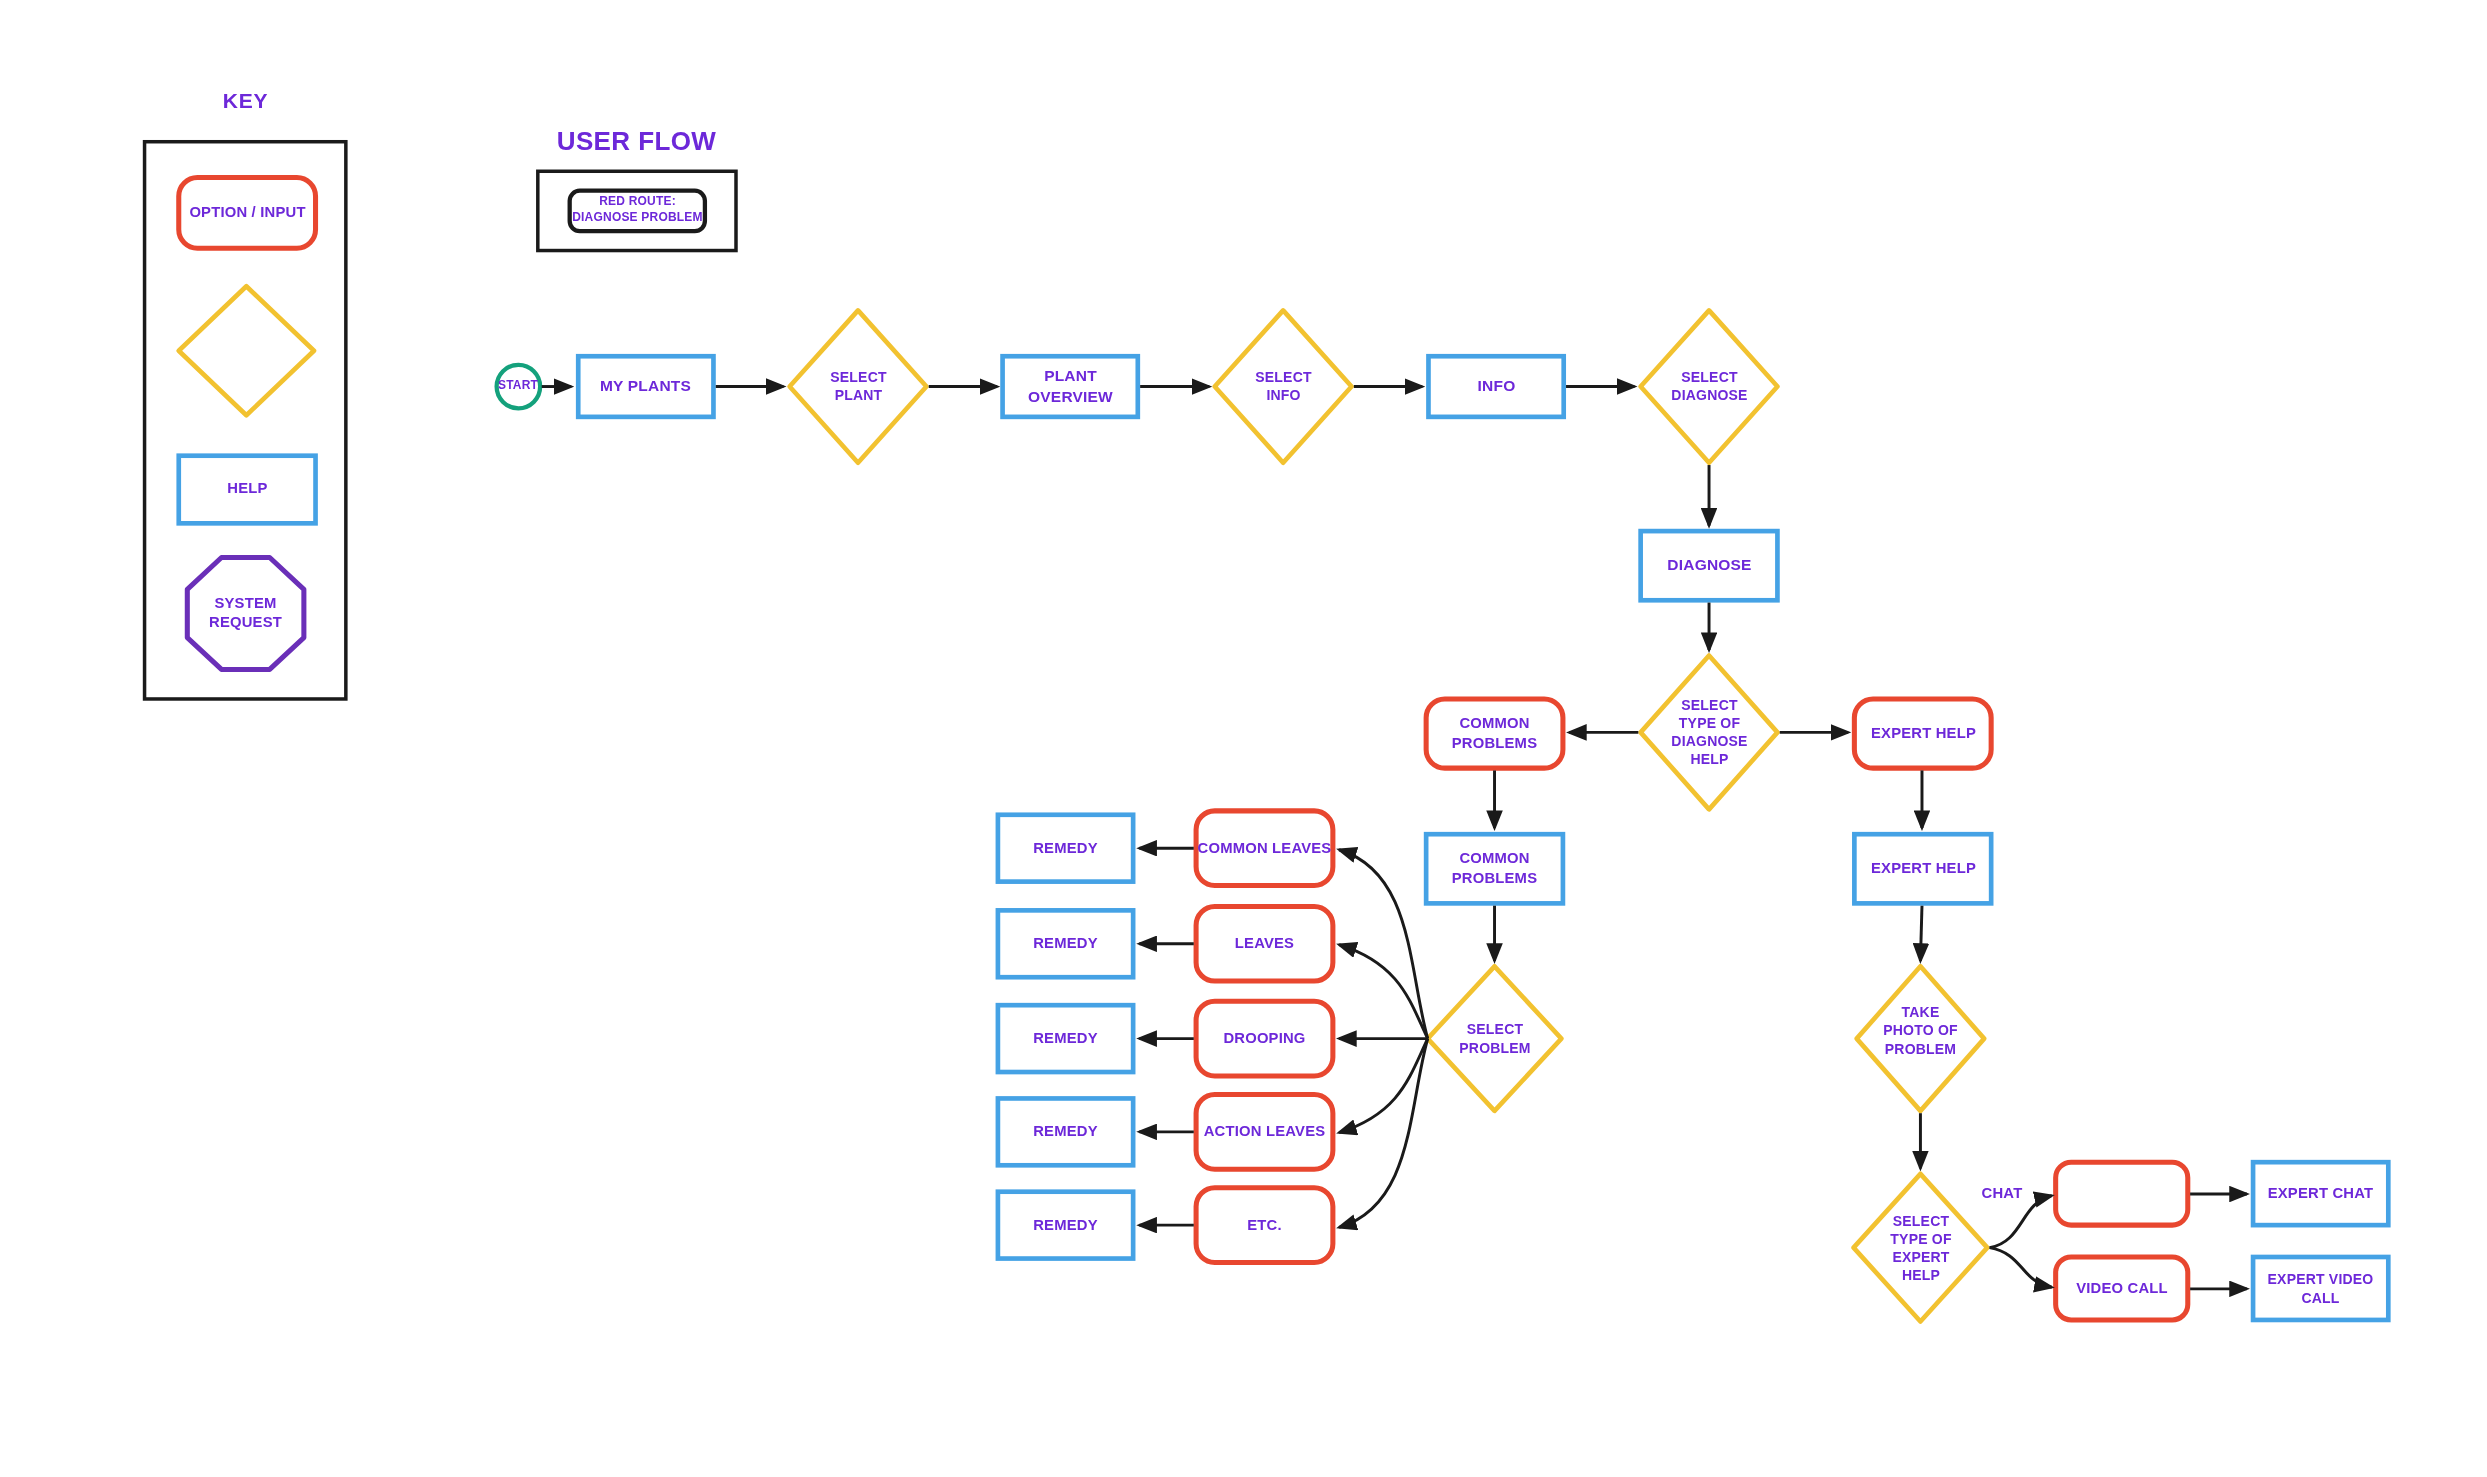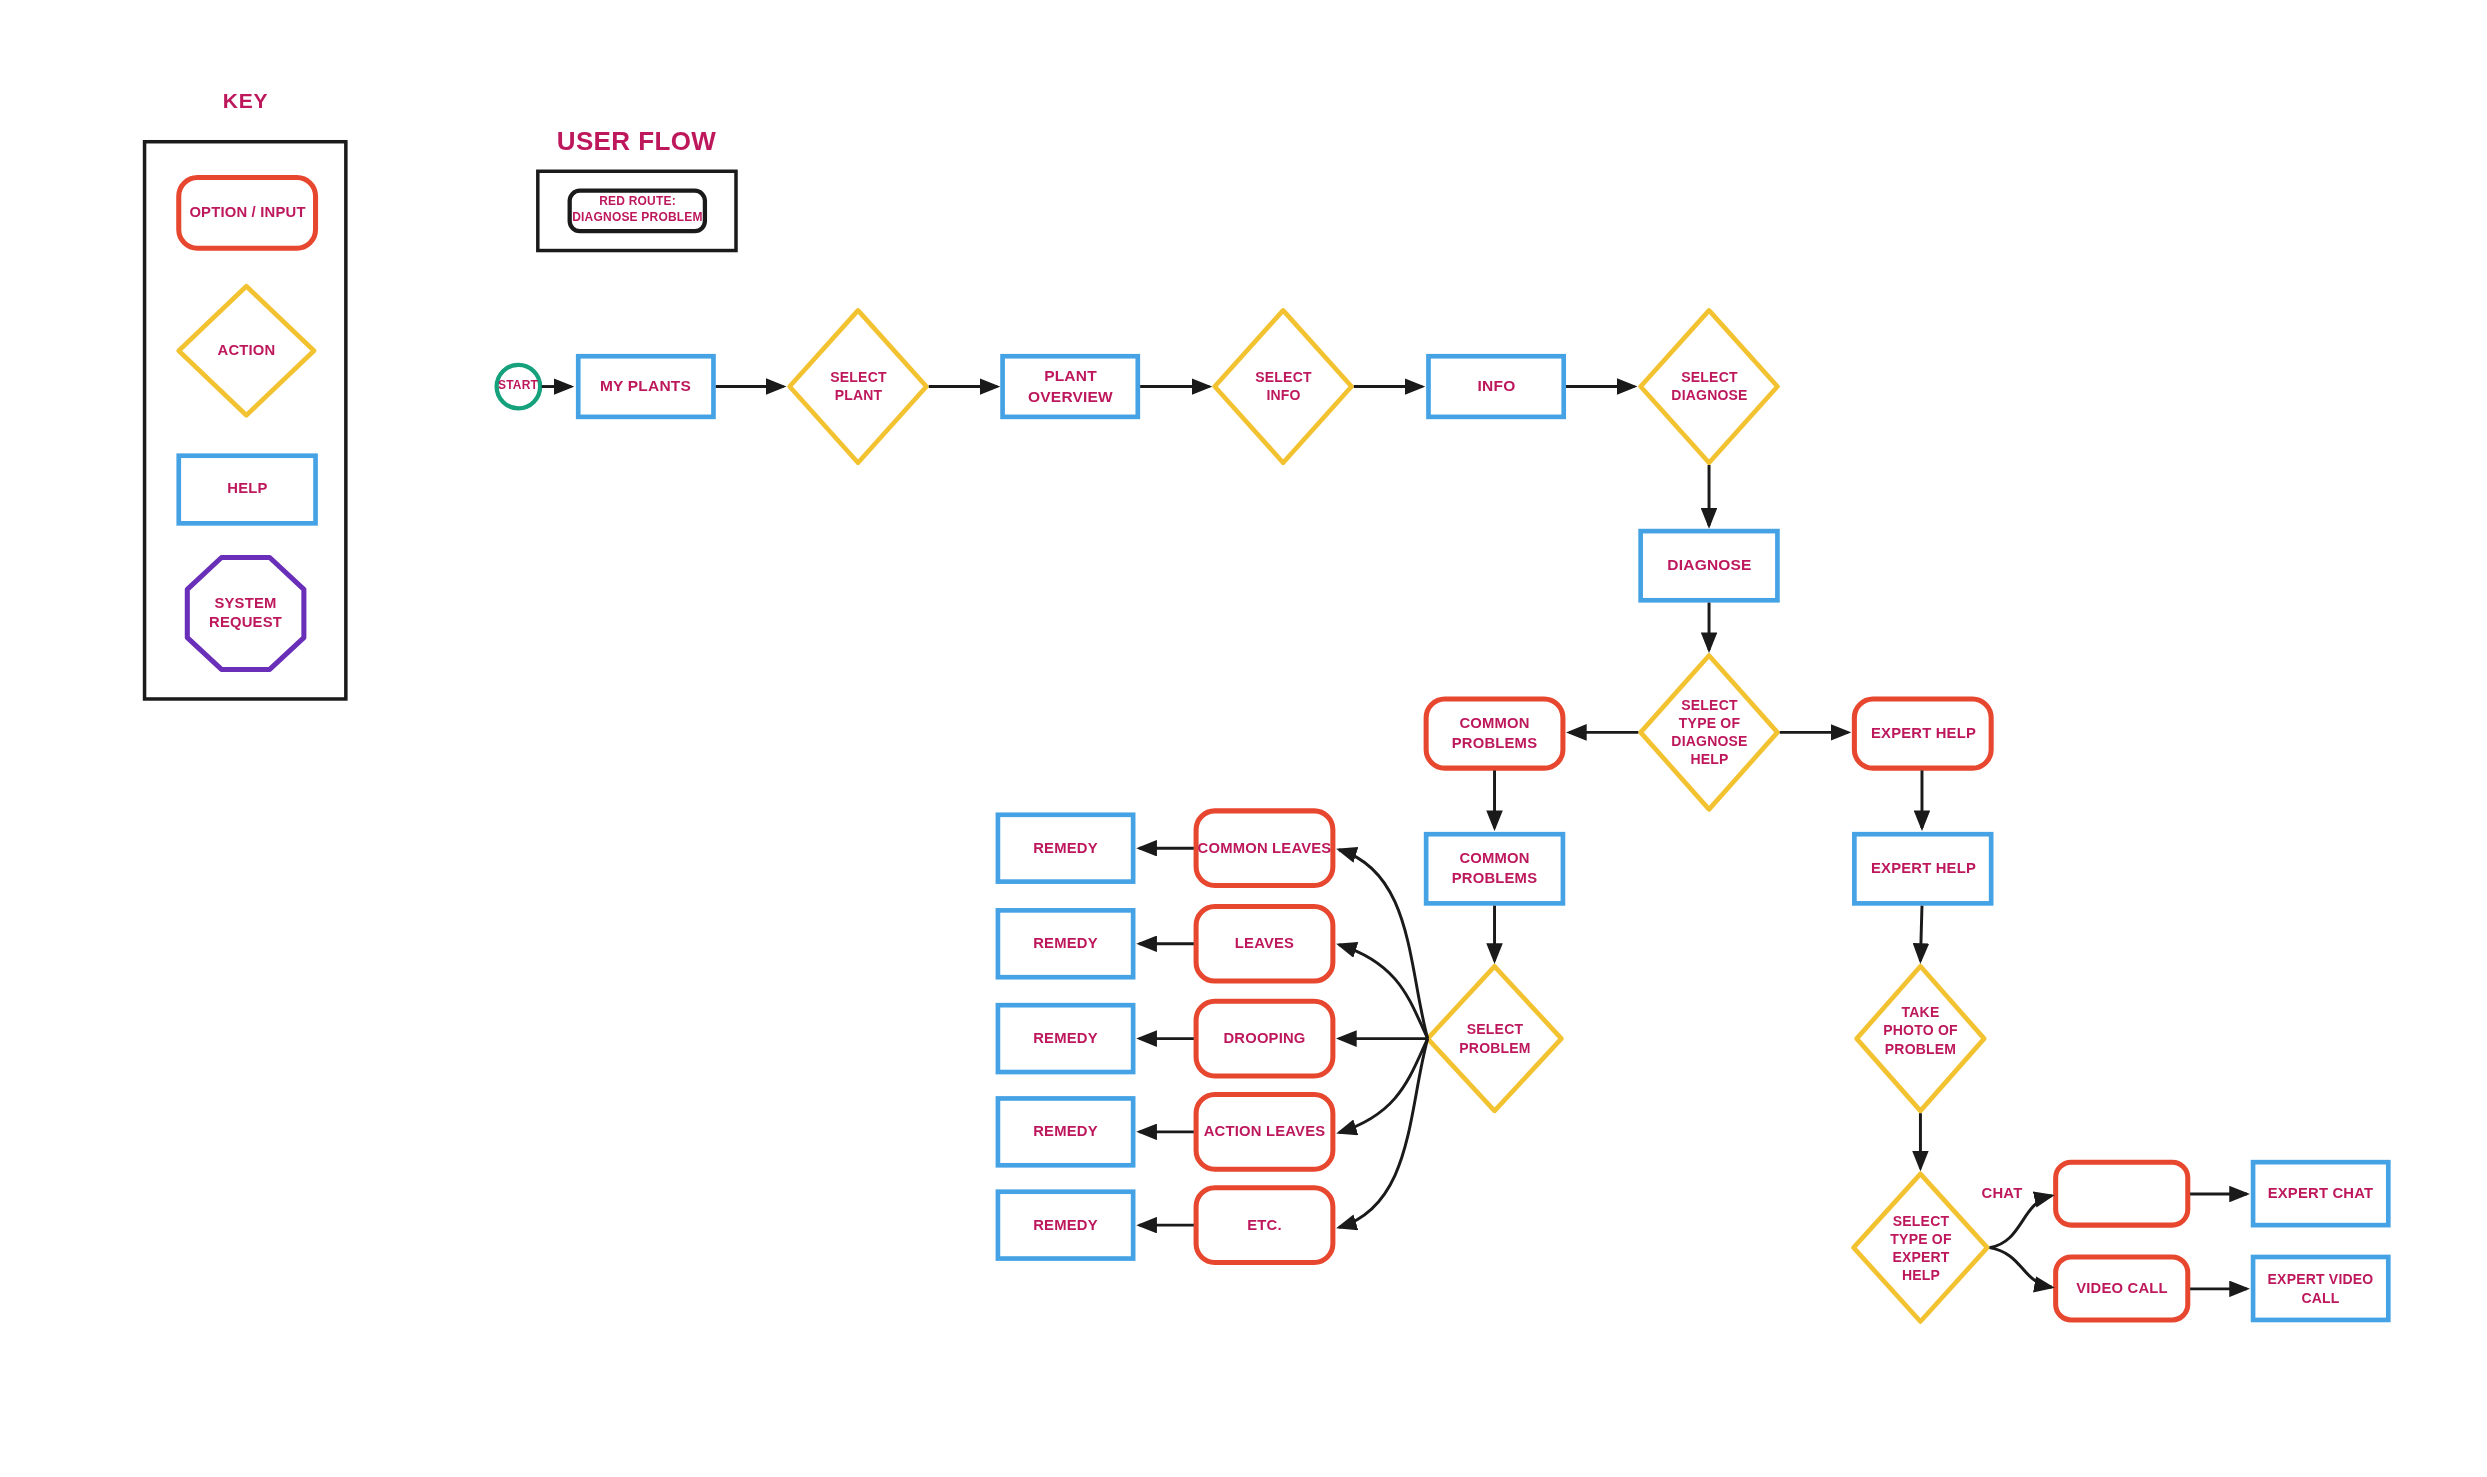--- a/index.html
+++ b/index.html
@@ -21,21 +21,21 @@
   .s-black  { fill:#fff; stroke:var(--line);   stroke-width:4.5; }
   .s-black-thick { fill:#fff; stroke:var(--line); stroke-width:5.5; }
 
   .edge { stroke:var(--line); stroke-width:3.8; fill:none; marker-end:url(#arrow); }
 
   .label {
     position:absolute;
     display:flex; align-items:center; justify-content:center;
     text-align:center;
     font-weight:bold;
-    color:#be185d;
+    color:#6d28d9;
     white-space:pre-line;
     line-height:1.3;
     letter-spacing:0.2px;
   }
   .f17 { font-size:12px; }
   .f18 { font-size:14px; }
   .f19 { font-size:14.8px; }
   .f20 { font-size:15.5px; }
   .title-key  { font-size:21px; letter-spacing:0.8px; }
   .title-flow { font-size:26px; letter-spacing:0.4px; }
@@ -124,21 +124,20 @@
     <path class="edge" d="M1536,1576 H1466"></path>
 
     <path class="edge" d="M2560,1605 C2604,1597 2600,1547 2640,1538"></path>
     <path class="edge" d="M2560,1605 C2604,1613 2600,1649 2640,1656"></path>
     <path class="edge" d="M2818,1536 H2891"></path>
     <path class="edge" d="M2818,1658 H2891"></path>
   </svg>
 
   <div class="label title-key" style="left:181px; top:84px; width:129px; height:34px;">KEY</div>
   <div class="label f19" style="left:179px; top:177px; width:137px; height:71px;">OPTION / INPUT</div>
-  <div class="label f19" style="left:179px; top:286px; width:135px; height:129px;">ACTION</div>
   <div class="label f19" style="left:179px; top:455px; width:137px; height:68px;">HELP</div>
   <div class="label f19" style="left:187px; top:557px; width:117px; height:112px;">SYSTEM
 REQUEST</div>
 
   <div class="label title-flow" style="left:522px; top:123px; width:229px; height:37px;">USER FLOW</div>
   <div class="label f17" style="left:570px; top:190px; width:135px; height:40px;">RED ROUTE:
 DIAGNOSE PROBLEM</div>
 
   <div class="label f17" style="left:494px; top:362px; width:48px; height:48px;">START</div>
   <div class="label f20" style="left:578px; top:356px; width:135px; height:61px;">MY PLANTS</div>

